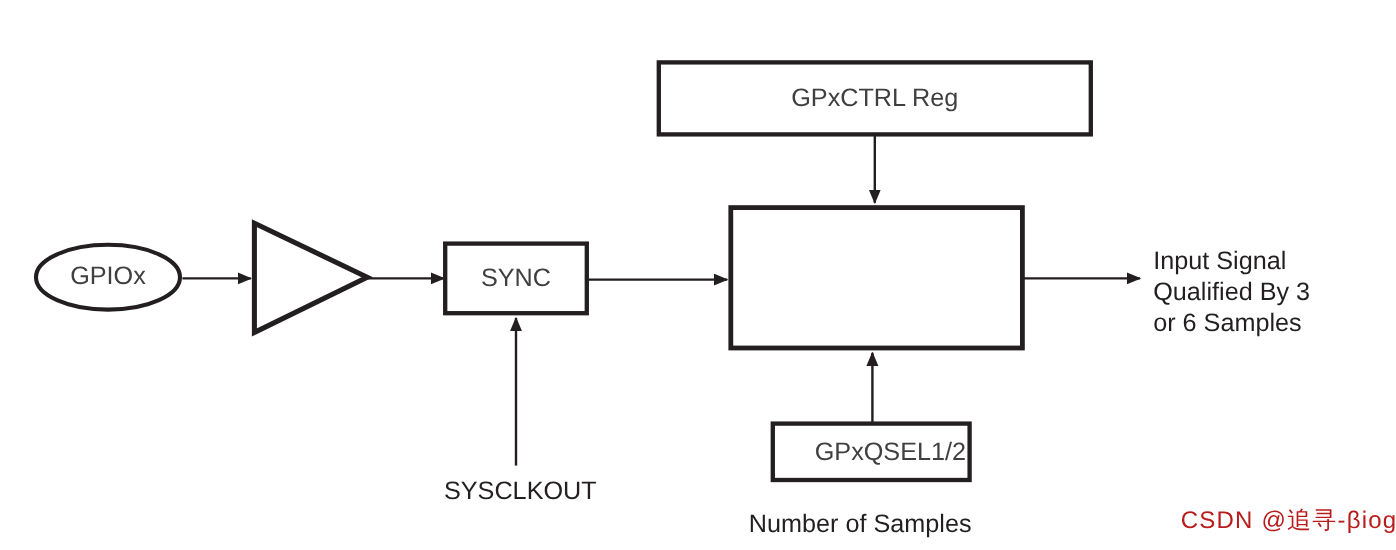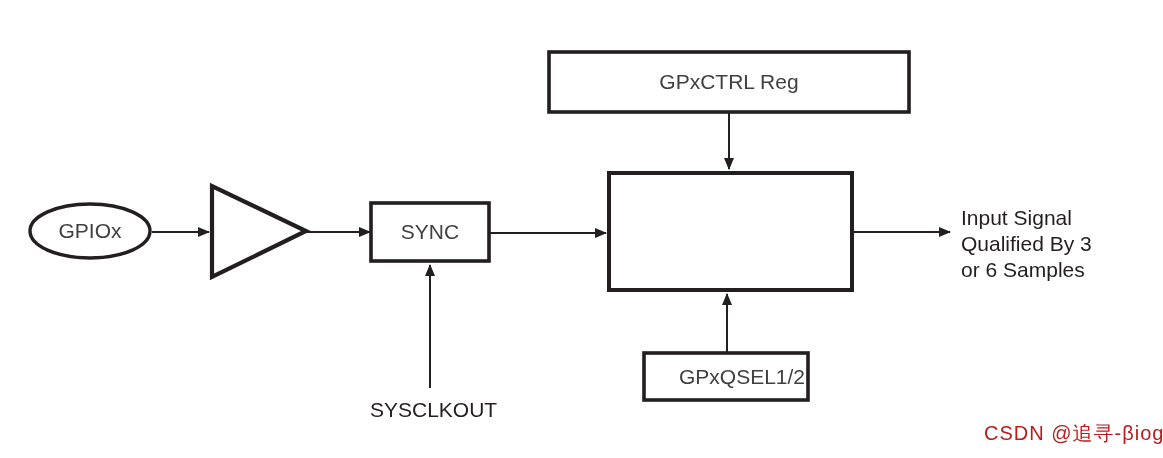--- a/index.html
+++ b/index.html
@@ -99,20 +99,21 @@
 
   <div class="box-text" style="left:30px; top:204px; width:120px; height:54px;">GPIOx</div>
 
   <div class="box-text" style="left:371px; top:203px; width:118px; height:58px;">SYNC</div>
 
 
   <div class="box-text" style="left:644px; top:353px; width:196px; height:47px;">GPxQSEL1/2</div>
 
   <div class="lbl" style="left:370px; top:397px;">SYSCLKOUT</div>
 
+  <div class="lbl" style="left:624px; top:424px;">Number of Samples</div>
 
   <div class="lbl" style="left:961px; top:205px;">Input Signal</div>
   <div class="lbl" style="left:961px; top:231px;">Qualified By 3</div>
   <div class="lbl" style="left:961px; top:257px;">or 6 Samples</div>
 
   <div class="watermark" style="left:984px; top:420px;">CSDN @追寻-βiog</div>
 
 </div>
 
 </body></html>

